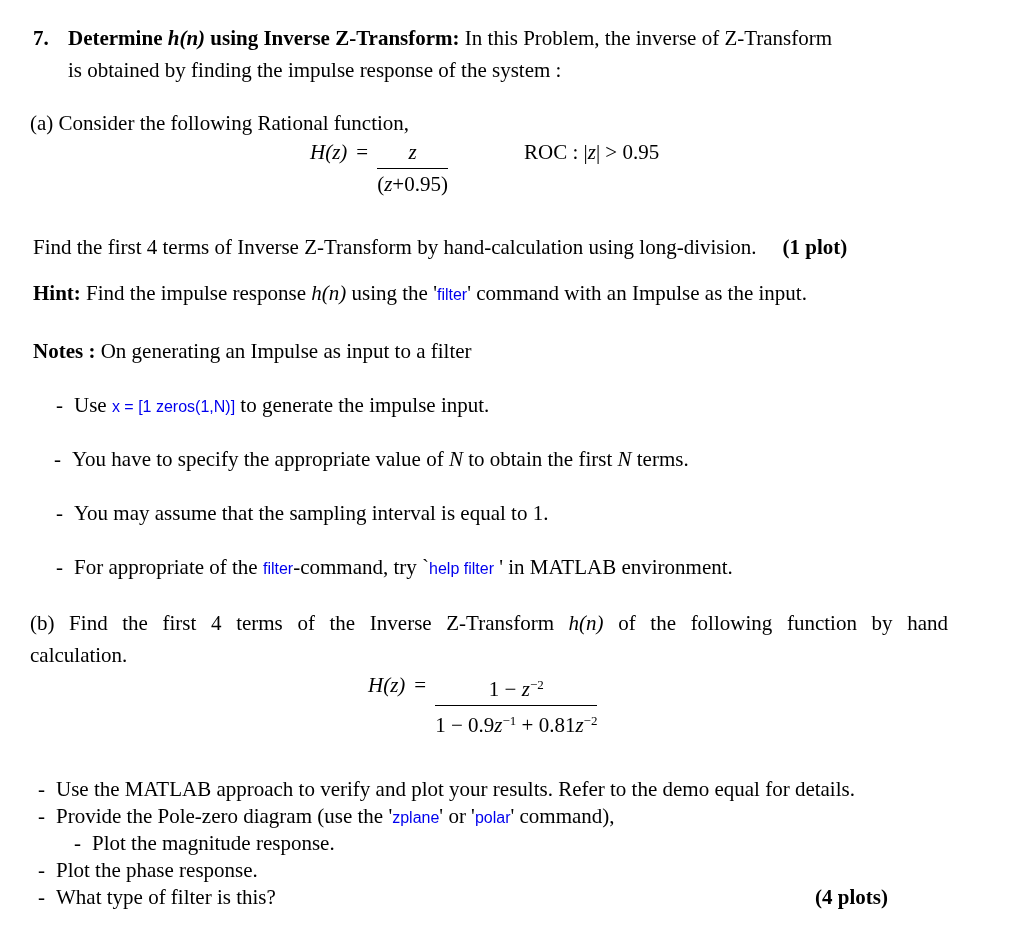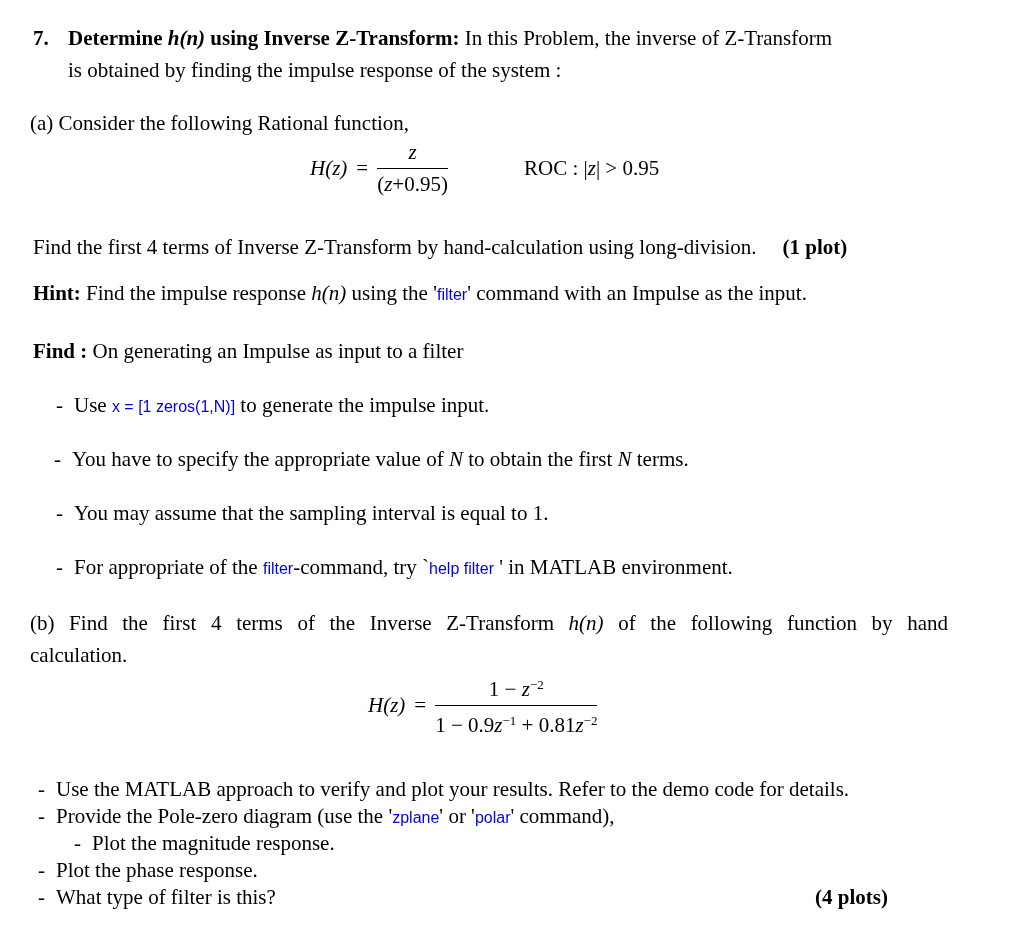--- a/index.html
+++ b/index.html
@@ -19,21 +19,21 @@
   .bi{font-weight:700;font-style:italic;}
   .code{
     font-family:"Liberation Sans", sans-serif;
     color:var(--code,#0000EE);
     font-size:16px;
   }
   .nowrap{white-space:nowrap;}
   .heading{line-height:32px;width:930px;}
   .heading .numbox{display:inline-block;width:35px;}
   .line2{padding-left:35px;}
-  .eqrow{display:flex;align-items:center;line-height:26px;}
+  .eqrow{display:flex;align-items:flex-start;line-height:26px;}
   .frac{display:inline-flex;flex-direction:column;text-align:center;}
   .fnum{border-bottom:1.6px solid #000;padding:0 6px 3px 6px;}
   .fden{padding-top:2px;}
   .eq-lhs{margin-right:9px;}
   .eq-sign{margin-right:9px;}
   .sup{font-size:13px;vertical-align:7px;}
   .roc{margin-left:76px;}
   .bullet-dash{display:inline-block;width:18px;}
   .pb{line-height:32px;width:918px;}
   .pb .j{text-align:justify;text-align-last:justify;}
@@ -58,21 +58,21 @@
       <span class="fnum"><span class="i">z</span></span>
       <span class="fden"><span>(</span><span class="i">z</span><span>+0.95)</span></span>
     </span>
     <span class="roc nowrap"><span>ROC : </span><span>|</span><span class="i">z</span><span>|</span><span> &gt; 0.95</span></span>
   </div>
 
   <div class="abs nowrap" style="top:223px;left:33px;line-height:30px;margin-top:9px;"><span>Find the first 4 terms of Inverse Z-Transform by hand-calculation using long-division.</span><span class="b" style="margin-left:26px;">(1 plot)</span></div>
 
   <div class="abs nowrap" style="top:278px;left:33px;line-height:30px;"><span class="b">Hint:</span><span> Find the impulse response </span><span class="i">h(n)</span><span>  using the '</span><span class="code">filter</span><span>' command with an Impulse as the input.</span></div>
 
-  <div class="abs nowrap" style="top:336px;left:33px;line-height:30px;"><span class="b">Find :</span><span> On generating an Impulse as input to a filter</span></div>
+  <div class="abs nowrap" style="top:336px;left:33px;line-height:30px;"><span class="b">Notes :</span><span> On generating an Impulse as input to a filter</span></div>
 
   <div class="abs nowrap" style="top:390px;left:56px;line-height:30px;"><span class="bullet-dash">-</span><span>Use </span><span class="code">x = [1 zeros(1,N)]</span><span> to generate the impulse input.</span></div>
 
   <div class="abs nowrap" style="top:444px;left:54px;line-height:30px;"><span class="bullet-dash">-</span><span>You have to specify the appropriate value of </span><span class="i">N</span><span> to obtain the first </span><span class="i">N</span><span> terms.</span></div>
 
   <div class="abs nowrap" style="top:498px;left:56px;line-height:30px;"><span class="bullet-dash">-</span><span>You may assume that the sampling interval is equal to 1.</span></div>
 
   <div class="abs nowrap" style="top:552px;left:56px;line-height:30px;"><span class="bullet-dash">-</span><span>For appropriate of the </span><span class="code">filter</span><span>-command,  try `</span><span class="code">help filter</span><span> '  in MATLAB environment.</span></div>
 
   <div class="abs pb" style="top:607px;left:30px;">
@@ -82,21 +82,21 @@
 
   <div class="abs eqrow" style="top:672px;left:368px;">
     <span class="i eq-lhs">H(z)</span>
     <span class="eq-sign">=</span>
     <span class="frac">
       <span class="fnum nowrap"><span>1 − </span><span class="i">z</span><span class="sup">−2</span></span>
       <span class="fden nowrap"><span>1 − 0.9</span><span class="i">z</span><span class="sup">−1</span><span> + 0.81</span><span class="i">z</span><span class="sup">−2</span></span>
     </span>
   </div>
 
-  <div class="abs taskline nowrap" style="top:776px;left:38px;"><span class="bullet-dash">-</span><span>Use the MATLAB approach to verify and plot your results. Refer to the demo code for details.</span></div>
+  <div class="abs taskline nowrap" style="top:776px;left:38px;"><span class="bullet-dash">-</span><span>Use the MATLAB approach to verify and plot your results. Refer to the demo equal for details.</span></div>
 
   <div class="abs taskline nowrap" style="top:803px;left:38px;"><span class="bullet-dash">-</span><span>Provide the Pole-zero diagram (use the '</span><span class="code">zplane</span><span>' or '</span><span class="code">polar</span><span>' command),</span></div>
 
   <div class="abs taskline nowrap" style="top:830px;left:30px;margin-left:44px;"><span class="bullet-dash">-</span><span>Plot the magnitude response.</span></div>
 
   <div class="abs taskline nowrap" style="top:857px;left:38px;"><span class="bullet-dash">-</span><span>Plot the phase response.</span></div>
 
   <div class="abs taskline nowrap" style="top:884px;left:38px;"><span class="bullet-dash">-</span><span>What type of filter is this?</span></div>
 
   <div class="abs taskline b" style="top:884px;left:815px;">(4 plots)</div>

